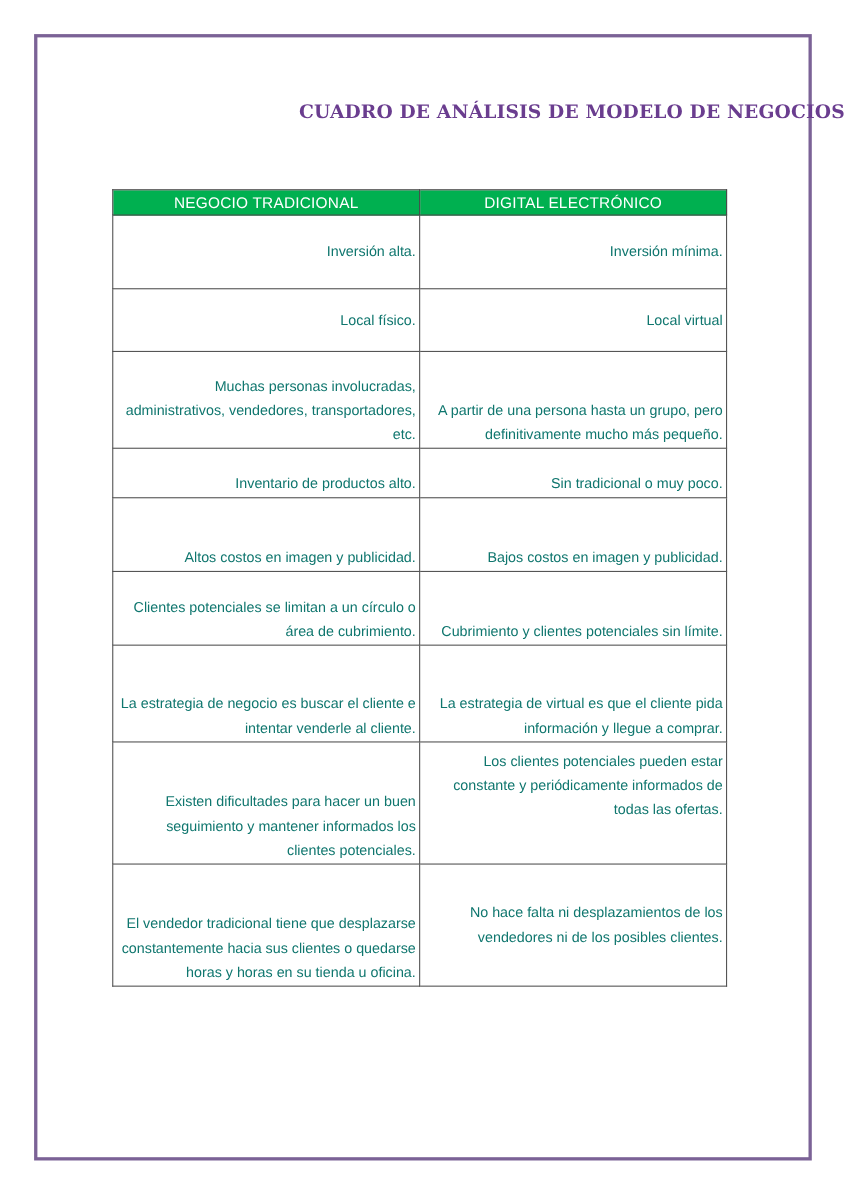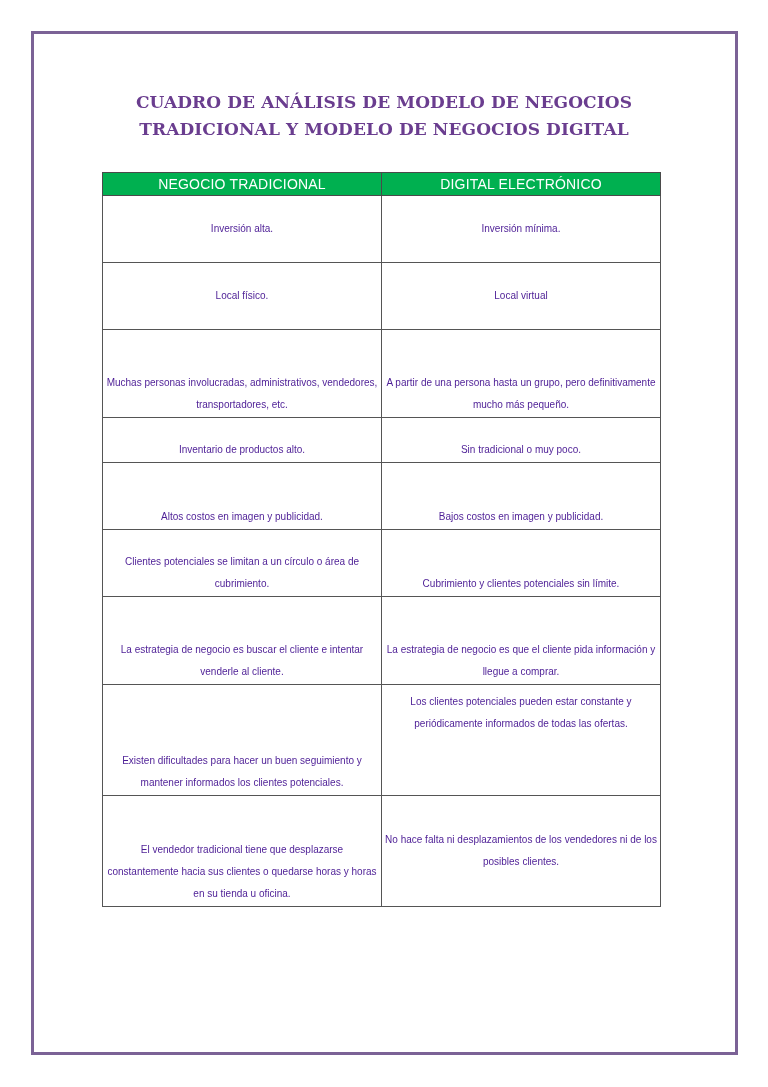--- a/index.html
+++ b/index.html
@@ -20,21 +20,21 @@
       width: 701px;
       height: 1018px;
       border: 3px solid #7b6296;
       box-sizing: content-box;
     }
     .doc-title {
       position: absolute;
       left: 0;
       top: 89px;
       width: 768px;
-      text-align: center;
+      text-align: right;
       font-family: "DejaVu Serif", "Liberation Serif", serif;
       font-weight: bold;
       font-size: 17px;
       line-height: 27px;
       color: #6a3d8f;
       letter-spacing: 0.1px;
     }
     .doc-title div { white-space: nowrap; }
     table.compare {
       position: absolute;
@@ -53,55 +53,54 @@
       font-size: 14px;
       height: 22px;
       padding: 0;
       border: 1px solid #4a4a4a;
       text-align: center;
       vertical-align: middle;
       letter-spacing: 0.2px;
     }
     table.compare td {
       border: 1px solid #555555;
-      color: #4c1d95;
-      font-size: 10px;
+      color: #0f766e;
+      font-size: 13px;
       line-height: 22px;
-      text-align: center;
+      text-align: right;
       vertical-align: bottom;
       padding: 0 3px 1px 3px;
     }
   </style>
 </head>
 <body>
 
 <div class="page-frame"></div>
 
 <div class="doc-title">
   <div>CUADRO DE ANÁLISIS DE MODELO DE NEGOCIOS</div>
-  <div>TRADICIONAL Y MODELO DE NEGOCIOS DIGITAL</div>
 </div>
 
 <table class="compare">
   <colgroup>
       <col>
       <col>
     </colgroup>
   <thead>
     <tr>
       <th>NEGOCIO TRADICIONAL</th>
       <th>DIGITAL ELECTRÓNICO</th>
     </tr>
   </thead>
   <tbody>
     <tr style="height:67px">
       <td style="vertical-align:middle">Inversión alta.</td>
       <td style="vertical-align:middle">Inversión mínima.</td>
     </tr>
-    <tr style="height:67px">
+    <tr style="height:57px">
       <td style="vertical-align:middle">Local físico.</td>
       <td style="vertical-align:middle">Local virtual</td>
     </tr>
     <tr style="height:88px">
       <td>Muchas personas involucradas, administrativos, vendedores, transportadores, etc.</td>
       <td>A partir de una persona hasta un grupo, pero definitivamente mucho más pequeño.</td>
     </tr>
     <tr style="height:45px">
       <td>Inventario de productos alto.</td>
       <td>Sin tradicional o muy poco.</td>
@@ -109,21 +108,21 @@
     <tr style="height:67px">
       <td>Altos costos en imagen y publicidad.</td>
       <td>Bajos costos en imagen y publicidad.</td>
     </tr>
     <tr style="height:67px">
       <td>Clientes potenciales se limitan a un círculo o área de cubrimiento.</td>
       <td>Cubrimiento y clientes potenciales sin límite.</td>
     </tr>
     <tr style="height:88px">
       <td>La estrategia de negocio es buscar el cliente e intentar venderle al cliente.</td>
-      <td>La estrategia de negocio es que el cliente pida información y llegue a comprar.</td>
+      <td>La estrategia de virtual es que el cliente pida información y llegue a comprar.</td>
     </tr>
     <tr style="height:111px">
       <td>Existen dificultades para hacer un buen seguimiento y mantener informados los clientes potenciales.</td>
       <td style="vertical-align:top; padding-top:6px">Los clientes potenciales pueden estar constante y periódicamente informados de todas las ofertas.</td>
     </tr>
     <tr style="height:111px">
       <td>El vendedor tradicional tiene que desplazarse constantemente hacia sus clientes o quedarse horas y horas en su tienda u oficina.</td>
       <td style="vertical-align:top; padding-top:33px">No hace falta ni desplazamientos de los vendedores ni de los posibles clientes.</td>
     </tr>
   </tbody>

